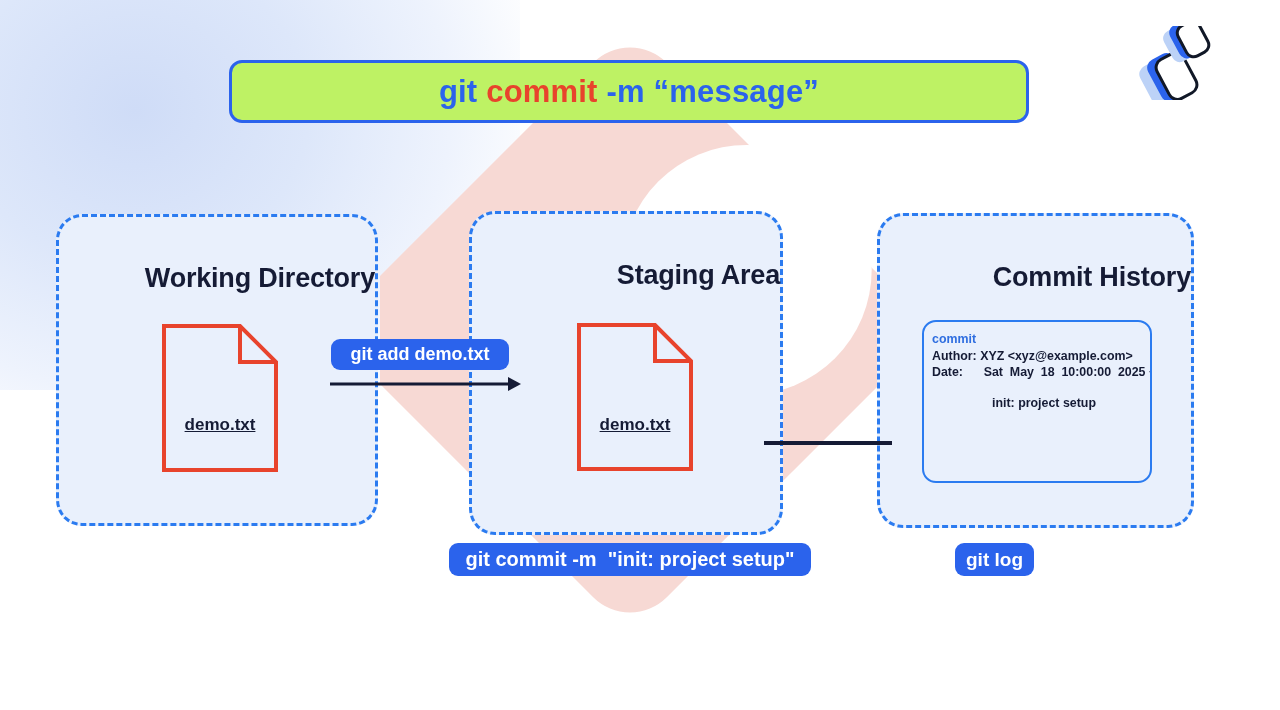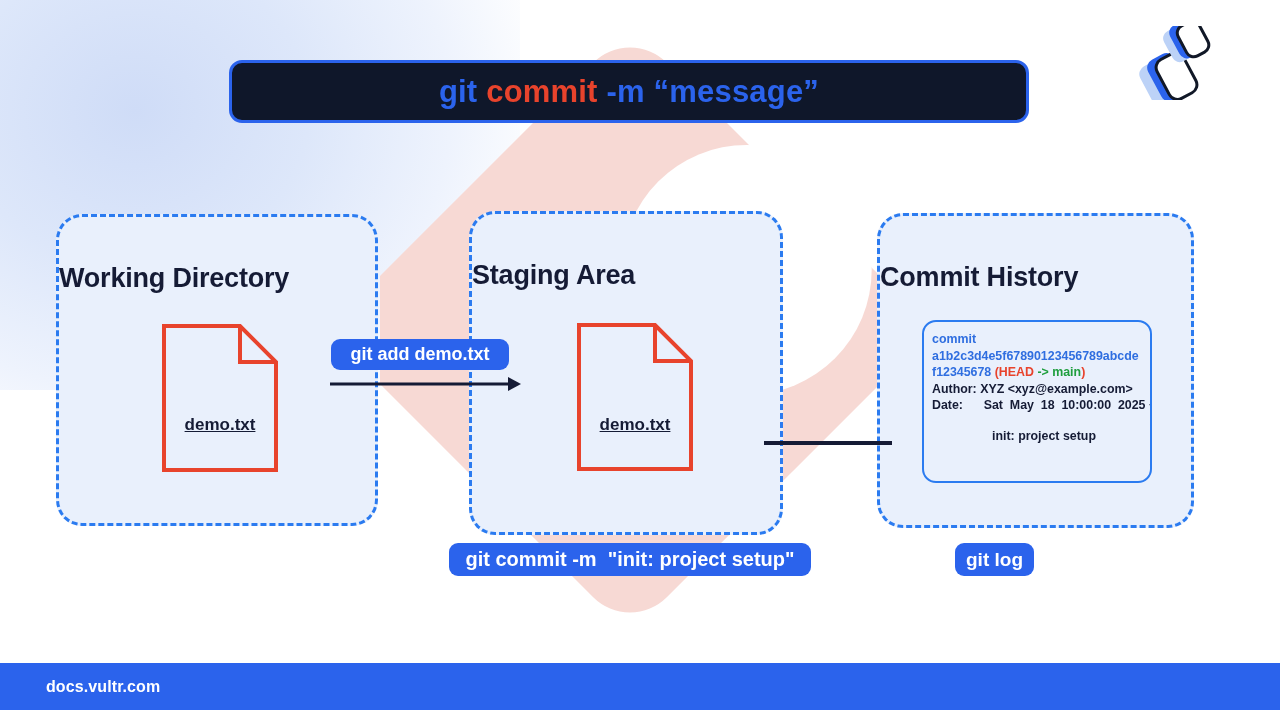--- a/index.html
+++ b/index.html
@@ -40,21 +40,21 @@
   }
   .watermark-wrap svg { display: block; }
   
   .title-bar {
     position: absolute;
     left: 229px;
     top: 60px;
     width: 800px;
     height: 63px;
     box-sizing: border-box;
-    background: #0f172a;
+    background: #bef264;
     border: 3px solid #2b63ec;
     border-radius: 13px;
     display: flex;
     align-items: center;
     justify-content: center;
   }
   .title-text {
     font-size: 31px;
     font-weight: bold;
     letter-spacing: 0.2px;
@@ -80,21 +80,21 @@
     border-radius: 26px;
   }
   .panel-wd { left: 56px;  top: 214px; width: 322px; height: 312px; }
   .panel-sa { left: 469px; top: 211px; width: 314px; height: 324px; }
   .panel-ch { left: 877px; top: 213px; width: 317px; height: 315px; }
   .panel-title {
     position: absolute;
     left: 0;
     right: 0;
     top: 46px;
-    text-align: left;
+    text-align: right;
     font-size: 27px;
     font-weight: bold;
     color: #151b35;
     letter-spacing: -0.2px;
   }
   
   .file-icon {
     position: absolute;
     width: 118px;
     height: 150px;
@@ -266,21 +266,20 @@
     </svg>
   </div>
   <div class="file-label file-label-sa">demo.txt</div>
 
   <div class="panel panel-ch">
     <div class="panel-title">Commit History</div>
   </div>
 
   <div class="commit-card">
     <div class="c-blue">commit</div>
-    <div class="commit-hash-line"><span class="c-blue">a1b2c3d4e5f67890123456789abcdef12345678</span><span class="c-red"> (</span><span class="c-red">HEAD</span><span class="c-green"> -&gt; </span><span class="c-green">main</span><span class="c-red">)</span></div>
     <div>Author: XYZ &lt;xyz@example.com&gt;</div>
     <div class="commit-date-cols">Date:      Sat  May  18  10:00:00  2025 +0000</div>
     <div class="commit-msg">init: project setup</div>
   </div>
 
   <div class="arrow">
     <svg width="192" height="24" viewBox="0 0 192 24" xmlns="http://www.w3.org/2000/svg">
       <line x1="0" y1="12" x2="178" y2="12" stroke="#151b35" stroke-width="3"></line>
       <path d="M178 5 L191 12 L178 19 Z" fill="#151b35"></path>
     </svg>
@@ -289,17 +288,14 @@
   <div class="line-plain">
     <svg width="128" height="14" viewBox="0 0 128 14" xmlns="http://www.w3.org/2000/svg">
       <line x1="0" y1="7" x2="128" y2="7" stroke="#151b35" stroke-width="4"></line>
     </svg>
   </div>
 
   <div class="pill pill-add">git add demo.txt</div>
   <div class="pill pill-commit">git commit -m  "init: project setup"</div>
   <div class="pill pill-log">git log</div>
 
-  <div class="footer">
-    <div class="footer-text">docs.vultr.com</div>
-  </div>
 
 </div>
 
 </body></html>

